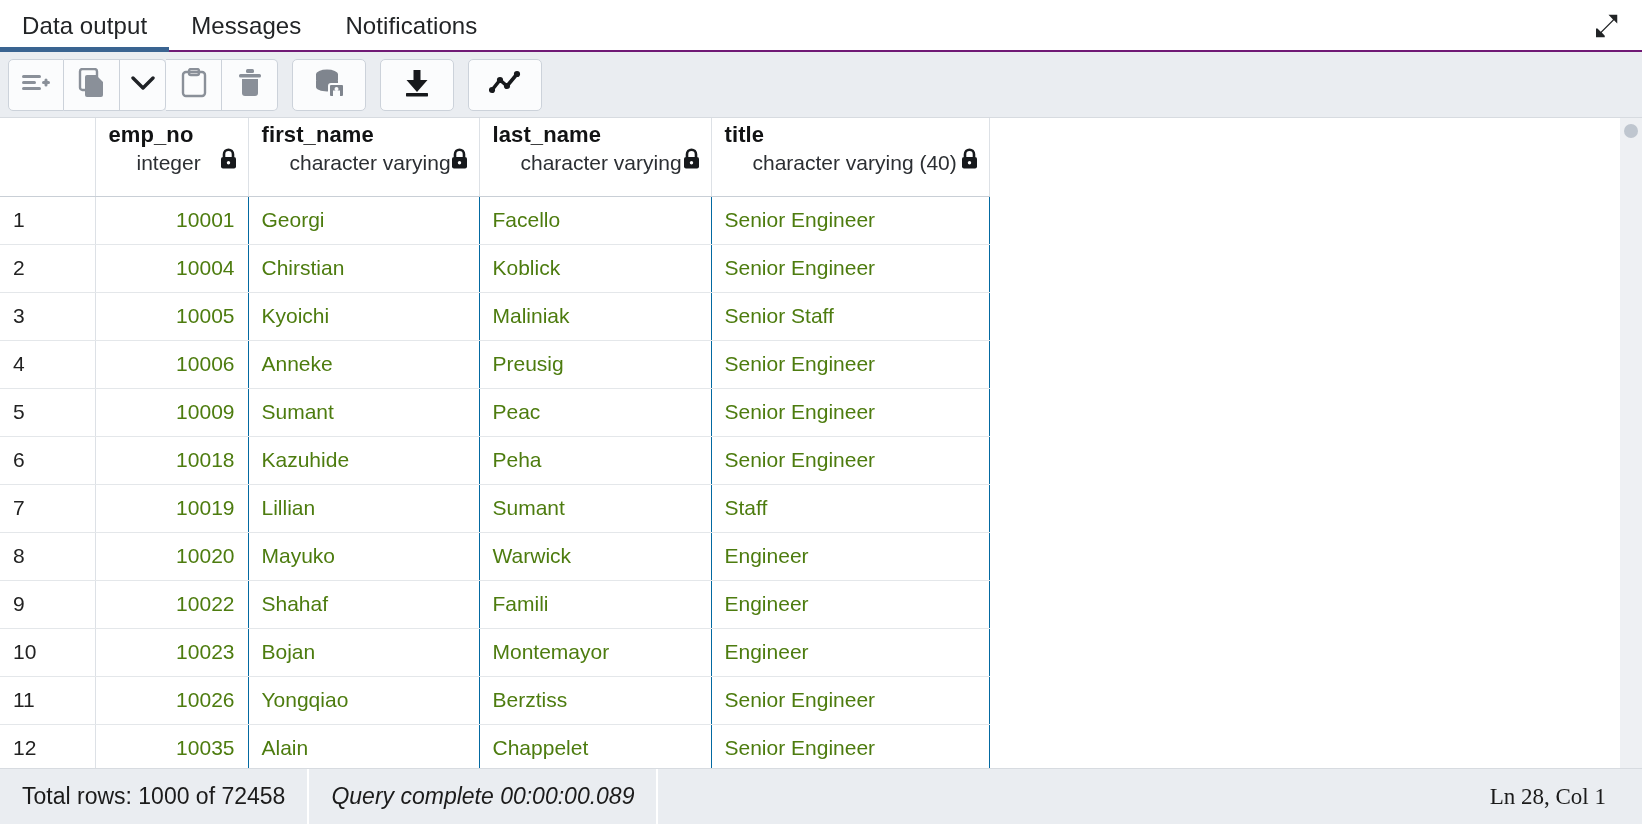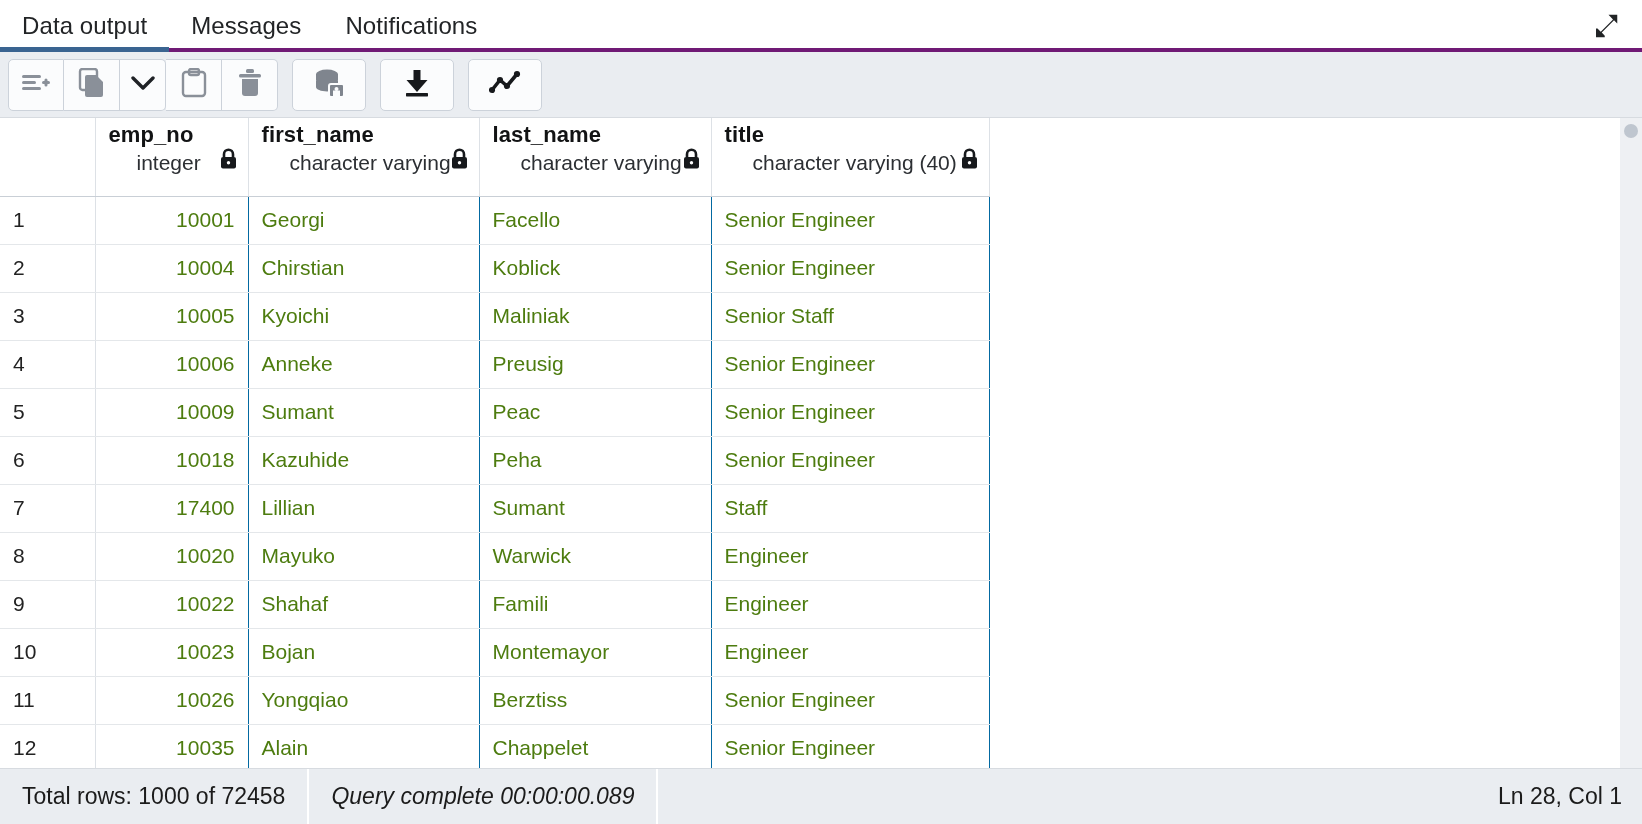--- a/index.html
+++ b/index.html
@@ -23,21 +23,21 @@
   }
 
   
   .tabbar {
     height: 52px;
     min-height: 52px;
     background: #ffffff;
     display: flex;
     align-items: flex-start;
     position: relative;
-    border-bottom: 4px solid #701a75;
+    border-bottom: 2px solid #701a75;
   }
   .tabs {
     display: flex;
     align-items: stretch;
     height: 52px;
   }
   .tab {
     display: flex;
     align-items: center;
     padding: 0 22px;
@@ -214,22 +214,23 @@
     padding: 4px 22px;
     height: 56px;
     display: flex;
     align-items: center;
     white-space: nowrap;
   }
   .st-cell.rows { border-right: 2px solid #ffffff; }
   .st-cell.query { border-right: 2px solid #ffffff; font-style: italic; }
   .st-right {
     margin-left: auto;
-    padding-right: 20px;
+    padding-right: 36px;
     white-space: nowrap;
+    font-family: Liberation Serif, serif;
   }
 </style>
 </head>
 <body>
 
 <div id="app">
 
   <div class="tabbar">
     <div class="tabs">
       <div class="tab active">
@@ -436,21 +437,21 @@
           </tr>
           <tr>
             <td class="rownum">6</td>
             <td class="num">10018</td>
             <td>Kazuhide</td>
             <td>Peha</td>
             <td>Senior Engineer</td>
           </tr>
           <tr>
             <td class="rownum">7</td>
-            <td class="num">17400</td>
+            <td class="num">10019</td>
             <td>Lillian</td>
             <td>Sumant</td>
             <td>Staff</td>
           </tr>
           <tr>
             <td class="rownum">8</td>
             <td class="num">10020</td>
             <td>Mayuko</td>
             <td>Warwick</td>
             <td>Engineer</td>

